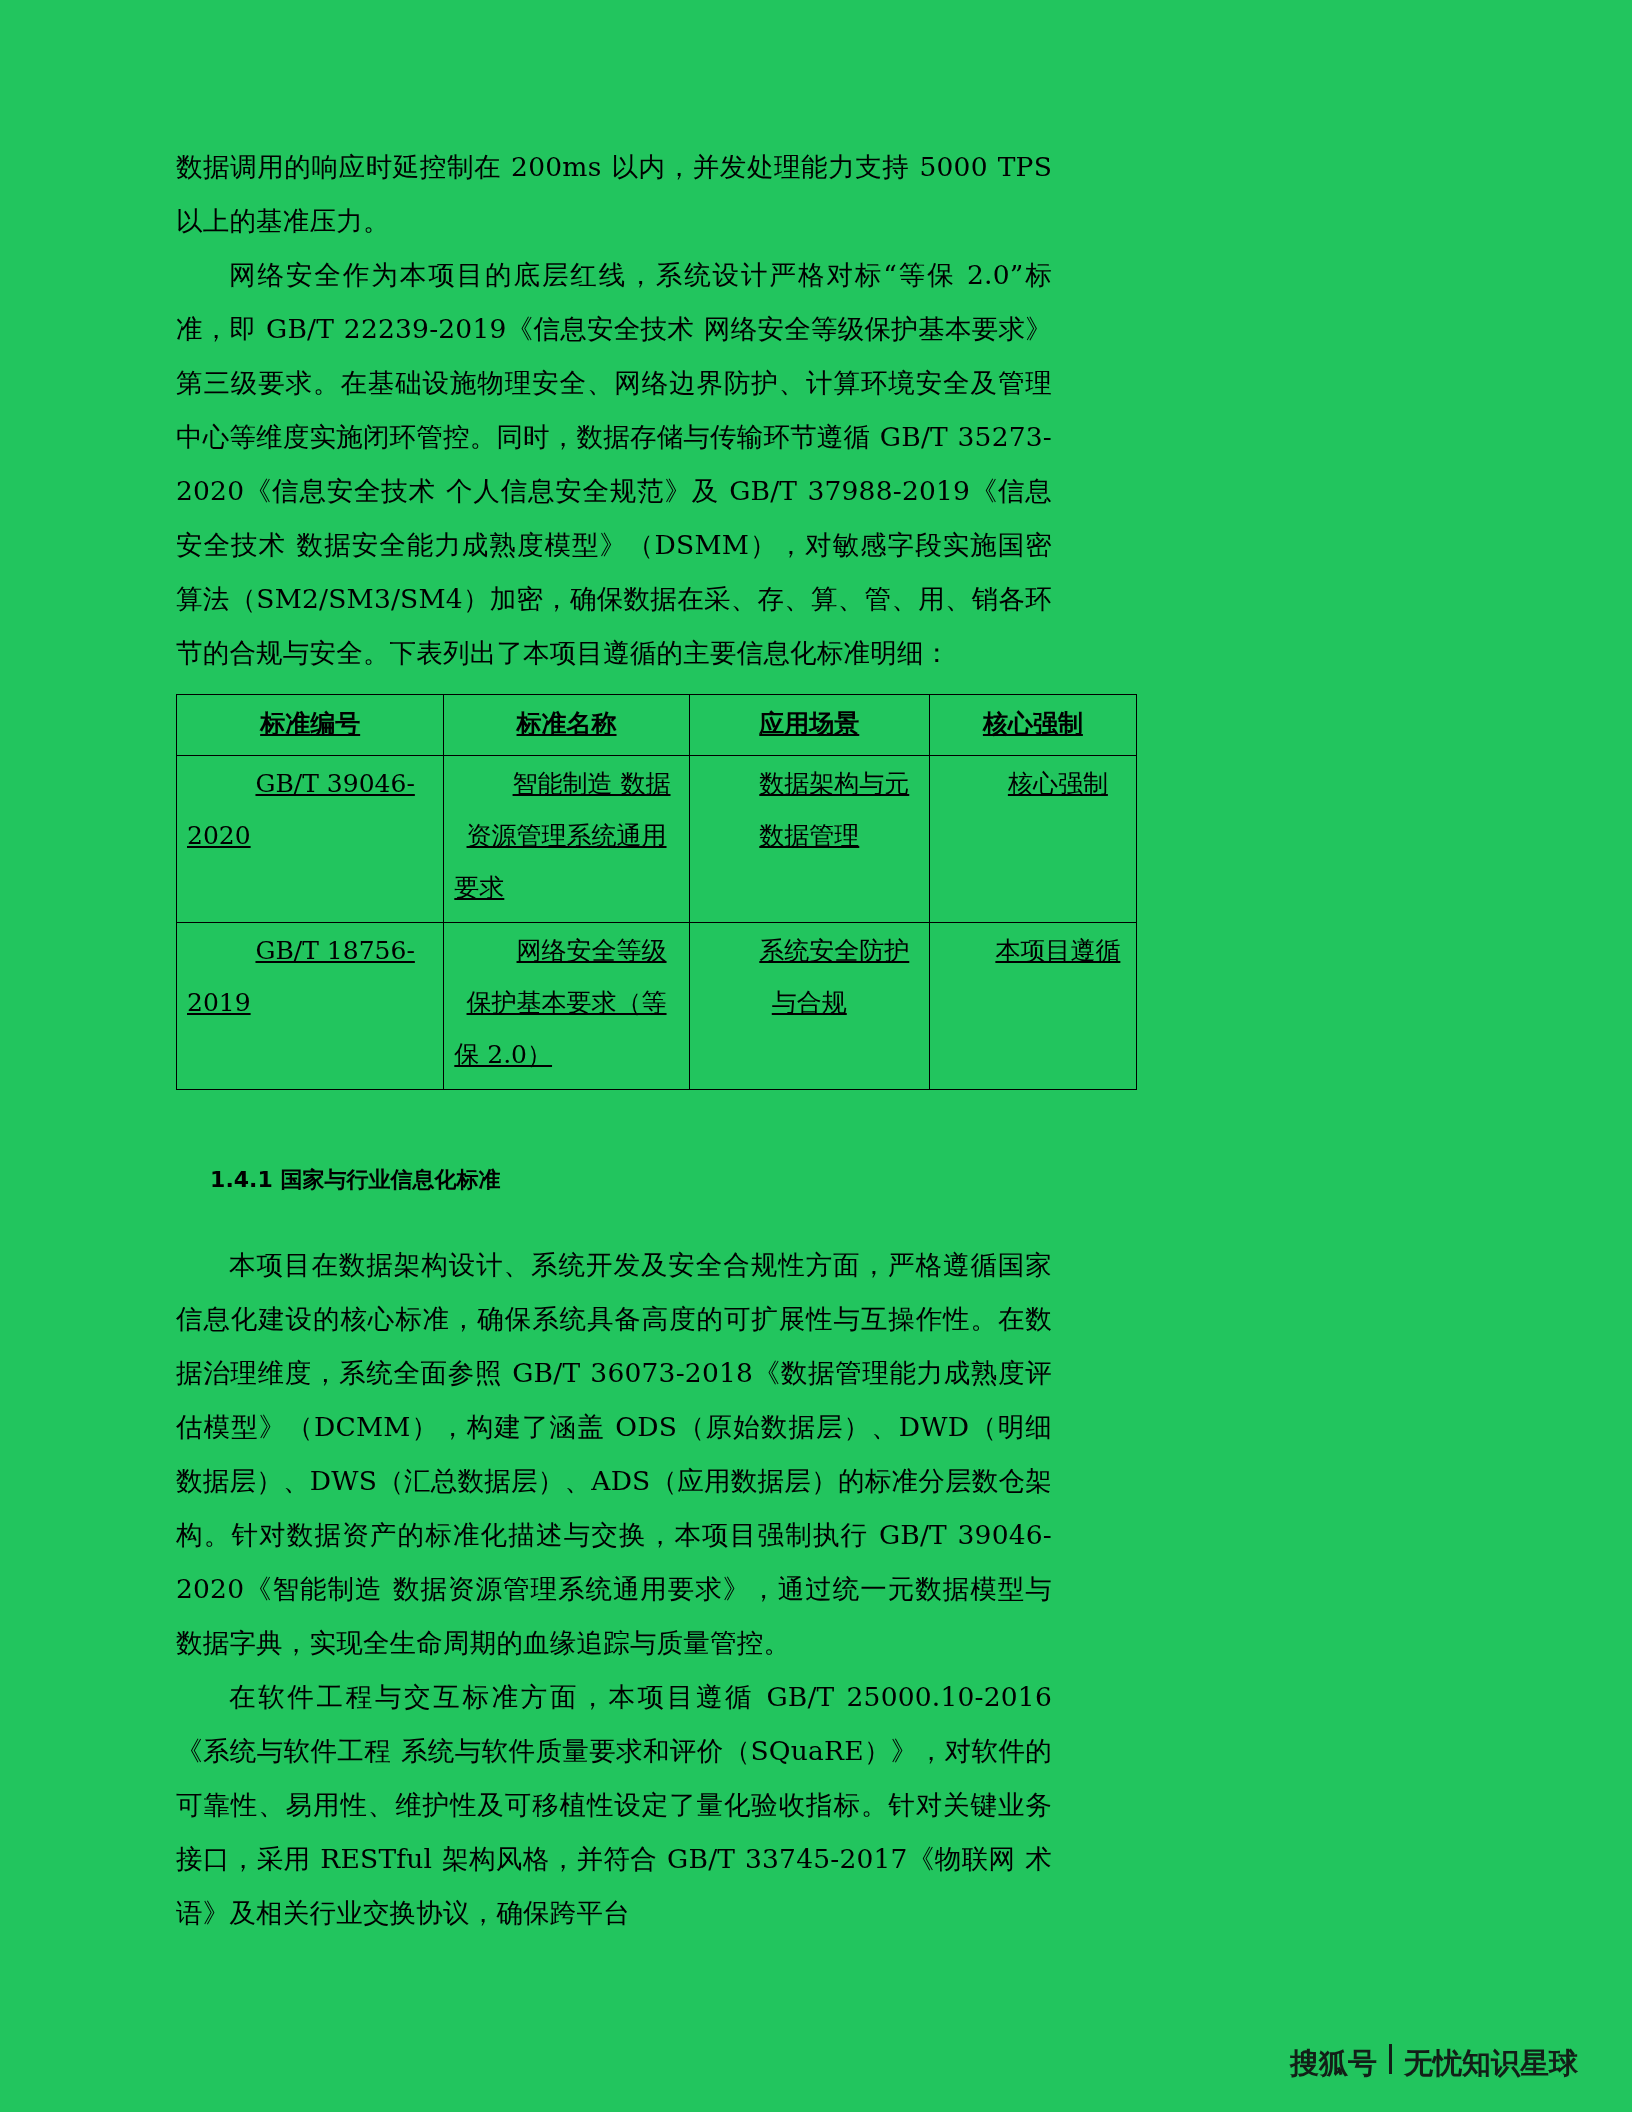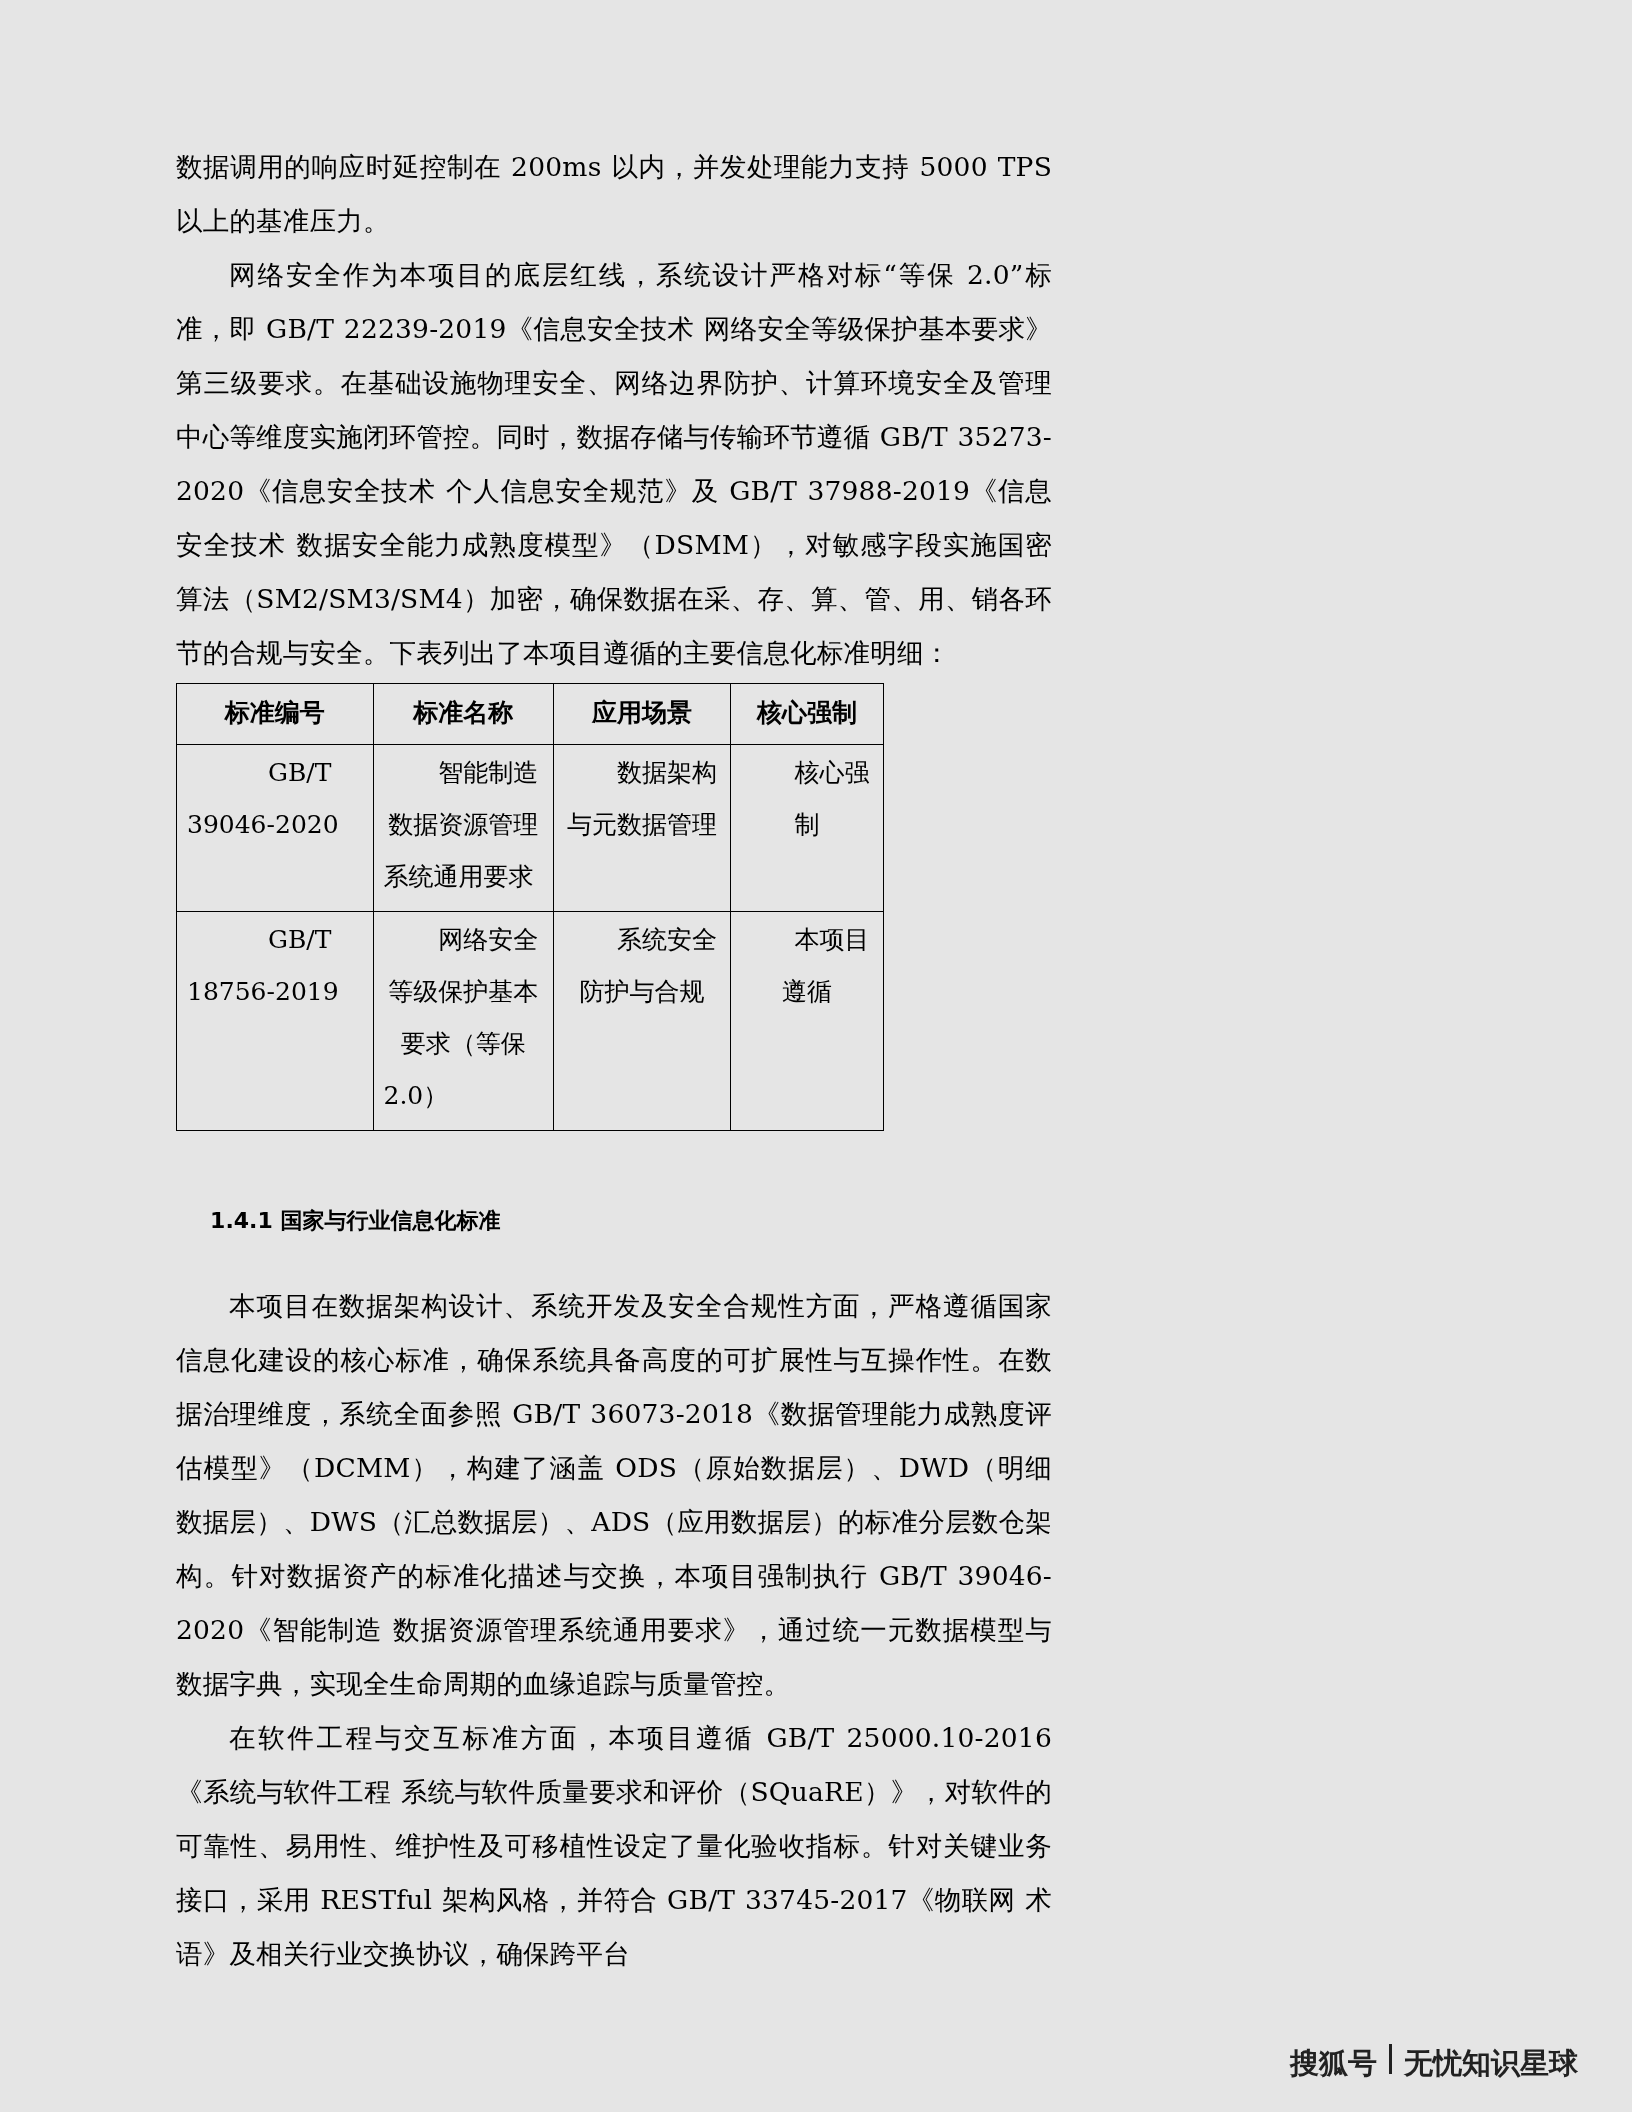--- a/index.html
+++ b/index.html
@@ -8,21 +8,21 @@
     background: #ffffff;
   }
   body {
     font-family: "DejaVu Serif", "Liberation Serif", serif;
     color: #000000;
   }
   #page {
     position: relative;
     width: 1632px;
     height: 2112px;
-    background: #e5e5e5;
+    background: #22c55e;
     overflow: hidden;
     box-sizing: border-box;
   }
   #content {
     position: absolute;
     left: 176px;
     top: 140px;
     width: 876px;
   }
   p.body-para {
@@ -37,24 +37,25 @@
   }
   p.indent {
     text-indent: 2em;
   }
   .blk {
     margin-bottom: 0px;
   }
   
   table.std-table {
     border-collapse: collapse;
-    width: 708px;
-    margin-top: 3px;
+    width: 961px;
+    margin-top: 14px;
     margin-bottom: 0px;
     table-layout: fixed;
+    text-decoration: underline;
   }
   table.std-table td, table.std-table th {
     border: 1.5px solid #000000;
     font-size: 25px;
     line-height: 52px;
     vertical-align: top;
     padding: 2px 10px 8px 10px;
     font-weight: normal;
     text-align: center;
   }

